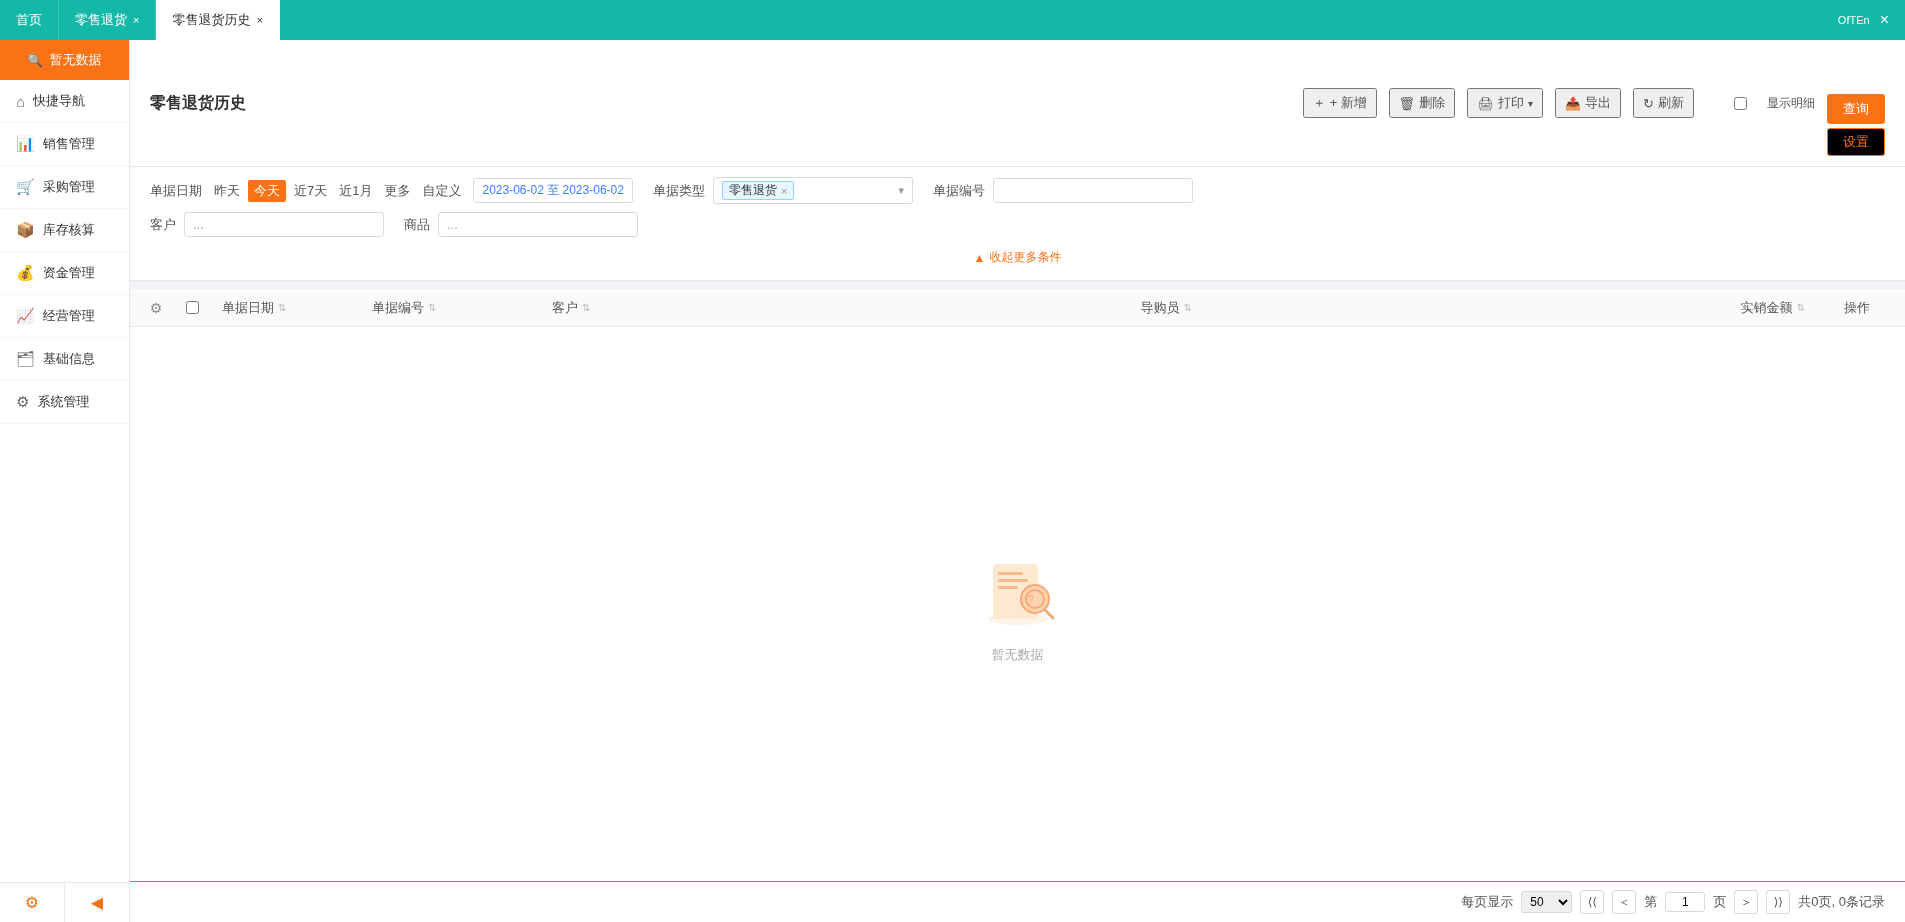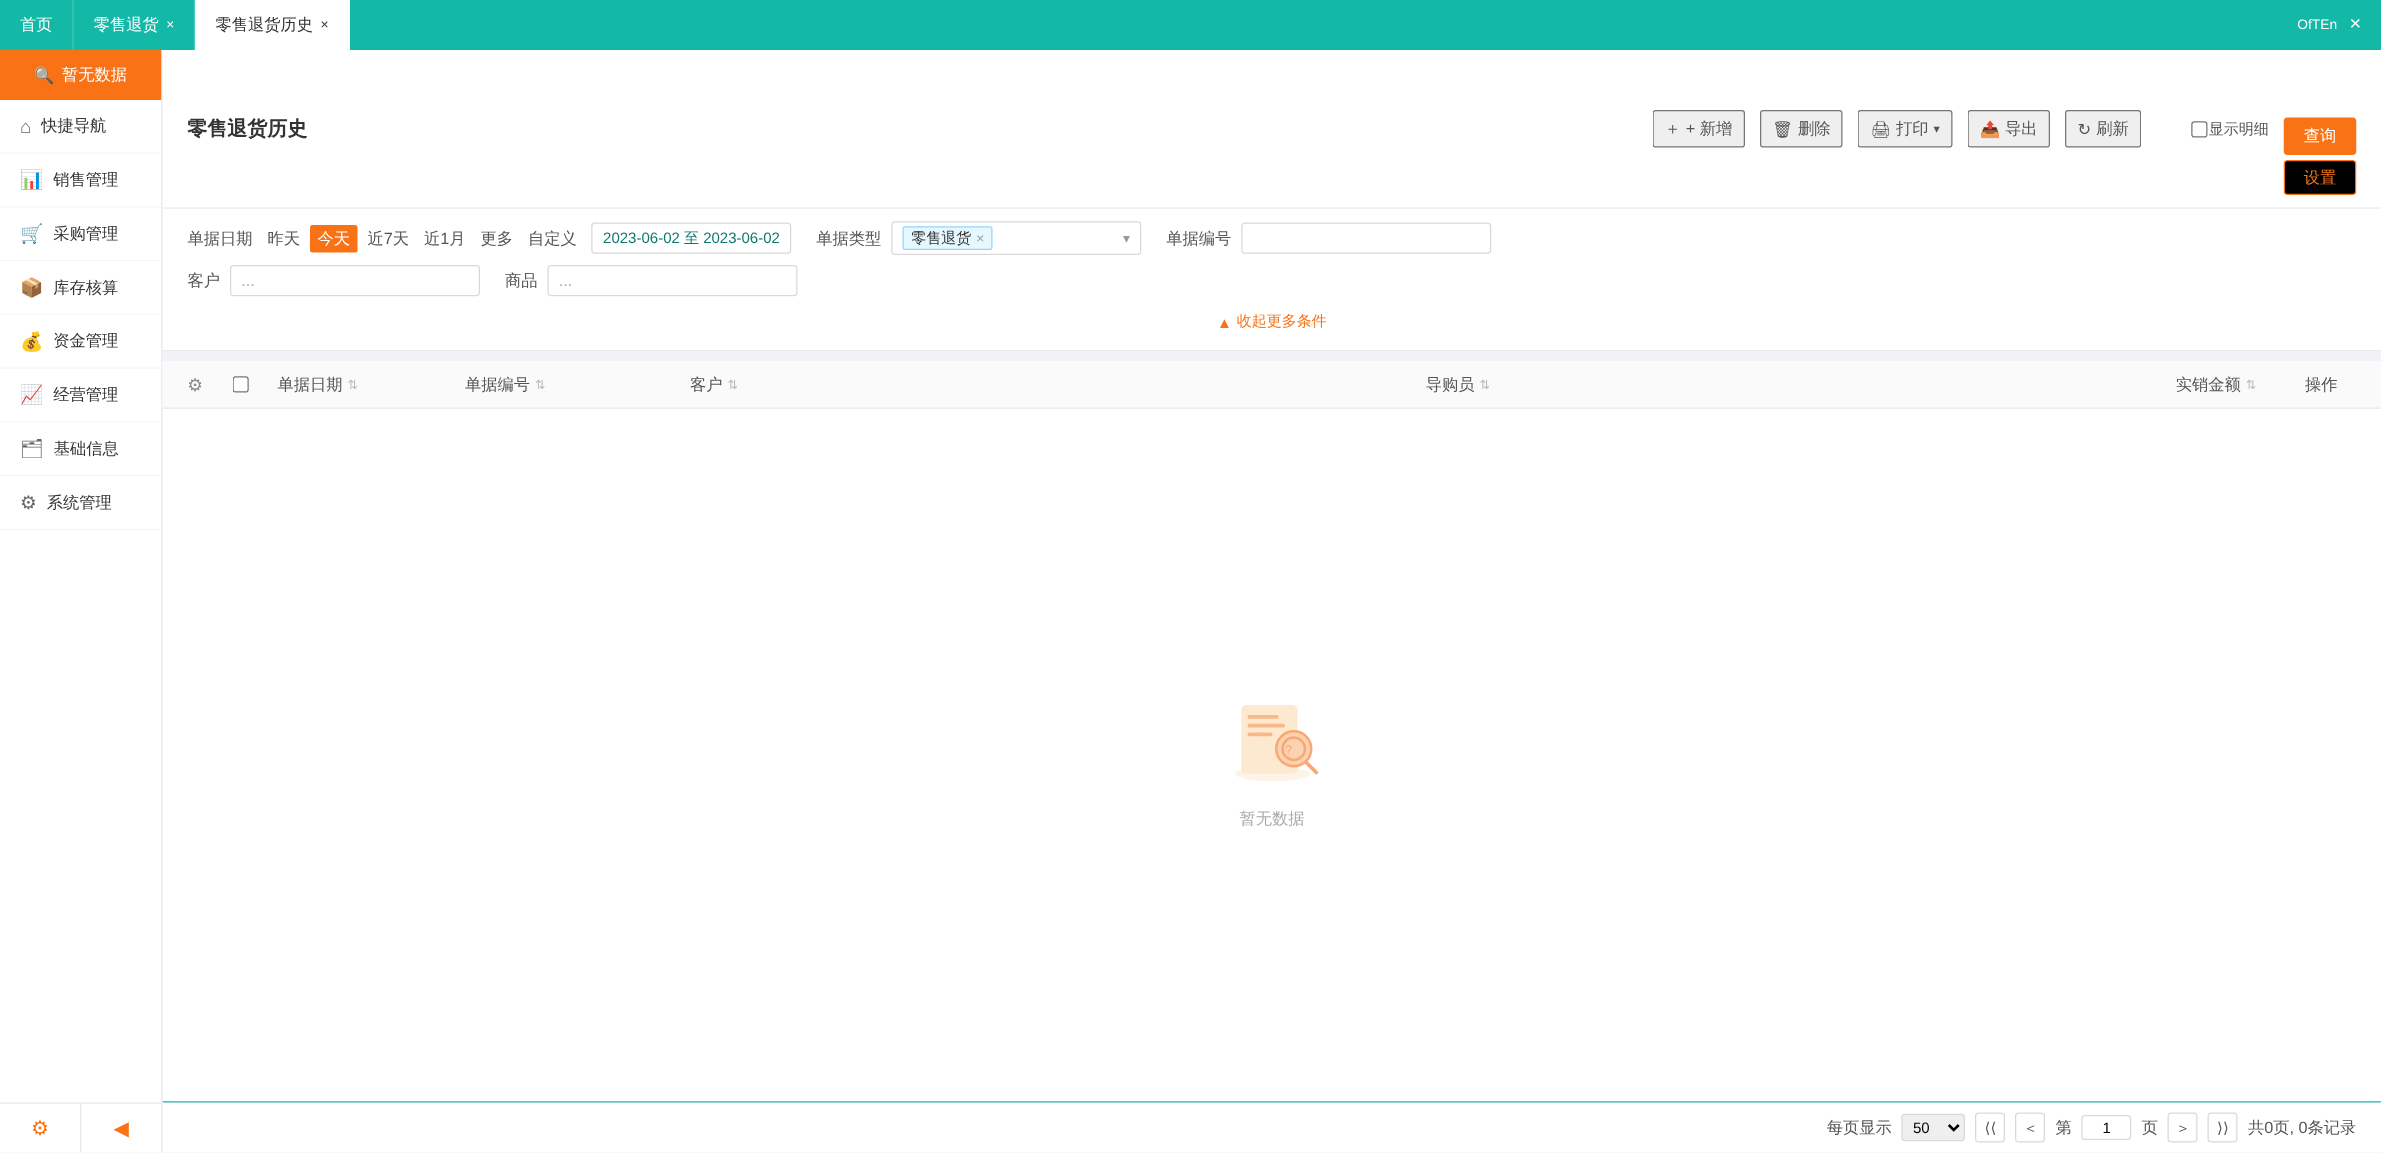--- a/index.html
+++ b/index.html
@@ -172,21 +172,21 @@
       font-size: 13px;
     }
     .toolbar-group-right {
       display: flex;
       flex-direction: column;
       gap: 4px;
     }
     .show-detail-checkbox {
       display: flex;
       align-items: center;
-      gap: 1px;
+      gap: 20px;
       font-size: 12px;
       color: #555;
       padding-left: 28px;
     }
 
     
     .filter-area {
       background: white;
       padding: 10px 20px;
       border-bottom: 1px solid #e8e8e8;
@@ -219,21 +219,21 @@
       padding: 2px 4px;
       text-align: right;
     }
     .date-opt.active {
       background: #f97316;
       color: white;
       border-radius: 2px;
       padding: 2px 6px;
     }
     .date-range {
-      color: #0f766e;
+      color: #3b82f6;
       font-size: 12px;
       border: 1px solid #d9d9d9;
       padding: 3px 8px;
       border-radius: 3px;
       background: white;
     }
     .filter-select-box {
       display: flex;
       align-items: center;
       border: 1px solid #d9d9d9;

